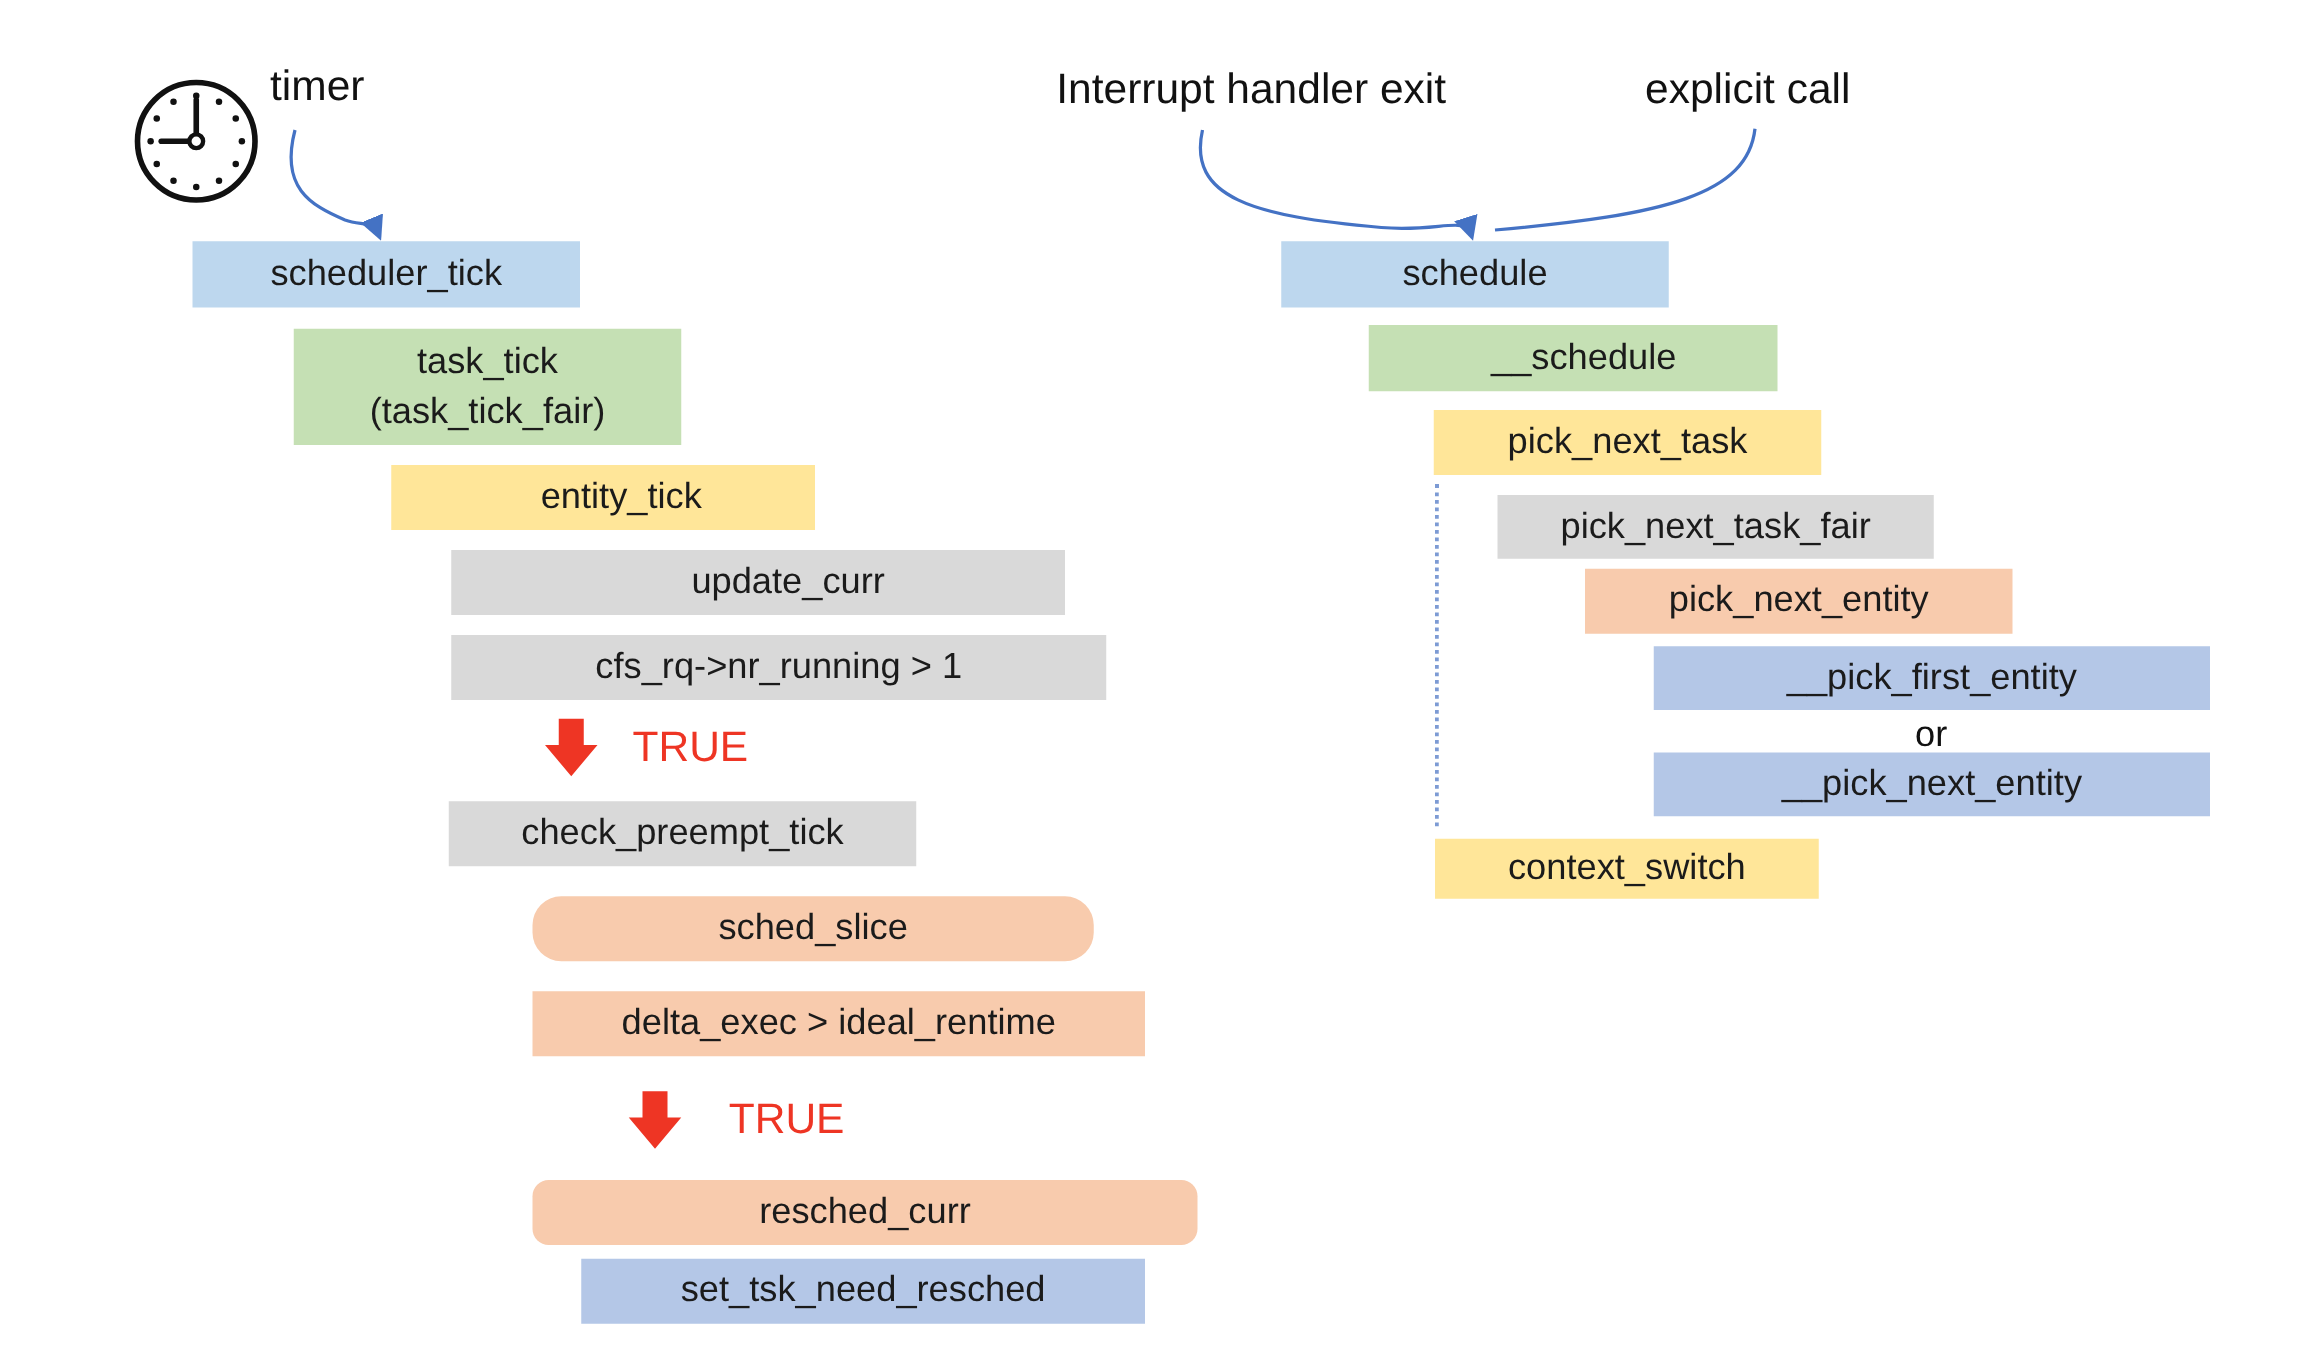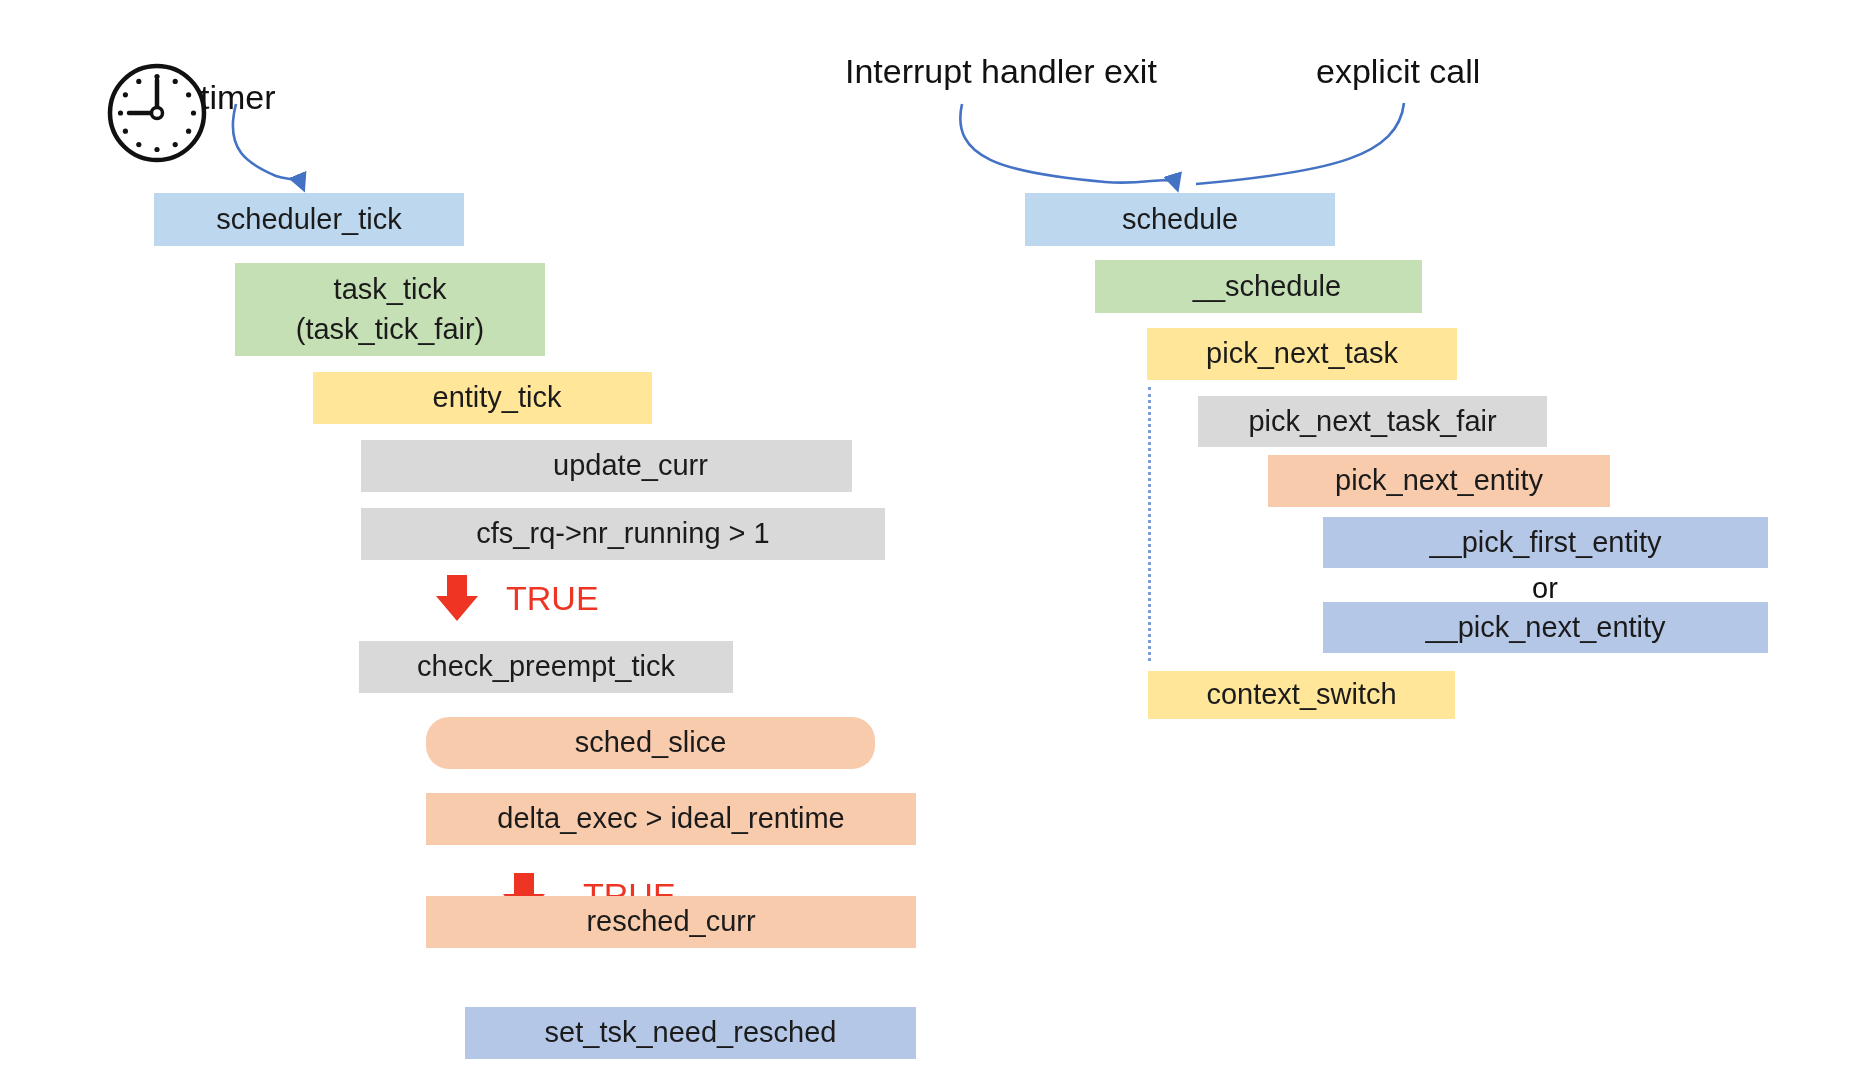--- a/index.html
+++ b/index.html
@@ -77,21 +77,21 @@
       <circle cx="15.5" cy="52" r="2.6"></circle>
       <circle cx="33.8" cy="20.4" r="2.6"></circle>
       <circle cx="20.4" cy="33.8" r="2.6"></circle>
       <circle cx="20.4" cy="70.2" r="2.6"></circle>
     </g>
     <line x1="52" y1="52" x2="52" y2="19" stroke="#111" stroke-width="4.5" stroke-linecap="round"></line>
     <line x1="52" y1="52" x2="24" y2="52" stroke="#111" stroke-width="4.5" stroke-linecap="round"></line>
     <circle cx="52" cy="52" r="5.5" fill="#fff" stroke="#111" stroke-width="3.5"></circle>
   </svg>
 
-  <div class="title" style="left:200px;top:50px;margin-top:28px;">timer</div>
+  <div class="title" style="left:216px;top:50px;">timer</div>
   <div class="title" style="left:845px;top:52px;">Interrupt handler exit</div>
   <div class="title" style="left:1316px;top:52px;">explicit call</div>
 
   <svg id="arrow-layer" width="1856" height="1082" viewBox="0 0 1856 1082">
     <defs>
       <marker id="ah" viewBox="0 0 10 10" refX="7.5" refY="5" markerWidth="7.5" markerHeight="7.5" orient="auto-start-reverse">
         <path d="M0,0 L10,5 L0,10 z" fill="#4472C4"></path>
       </marker>
     </defs>
 
@@ -138,21 +138,21 @@
   <div class="box c-orange" style="left:426px;top:717px;width:449px;height:52px;border-radius:23px;">
     <span>sched_slice</span>
   </div>
 
   <div class="box c-orange" style="left:426px;top:793px;width:490px;height:52px;">
     <span>delta_exec &gt; ideal_rentime</span>
   </div>
 
   <div class="true-label" style="left:583px;top:876px;">TRUE</div>
 
-  <div class="box c-orange" style="left:426px;top:896px;width:490px;height:52px;">
+  <div class="box c-orange" style="left:426px;top:944px;width:532px;height:52px;border-radius:13px;">
     <span>resched_curr</span>
   </div>
 
   <div class="box c-periwinkle" style="left:465px;top:1007px;width:451px;height:52px;">
     <span>set_tsk_need_resched</span>
   </div>
 
   <div class="box c-blue" style="left:1025px;top:193px;width:310px;height:53px;">
     <span>schedule</span>
   </div>

